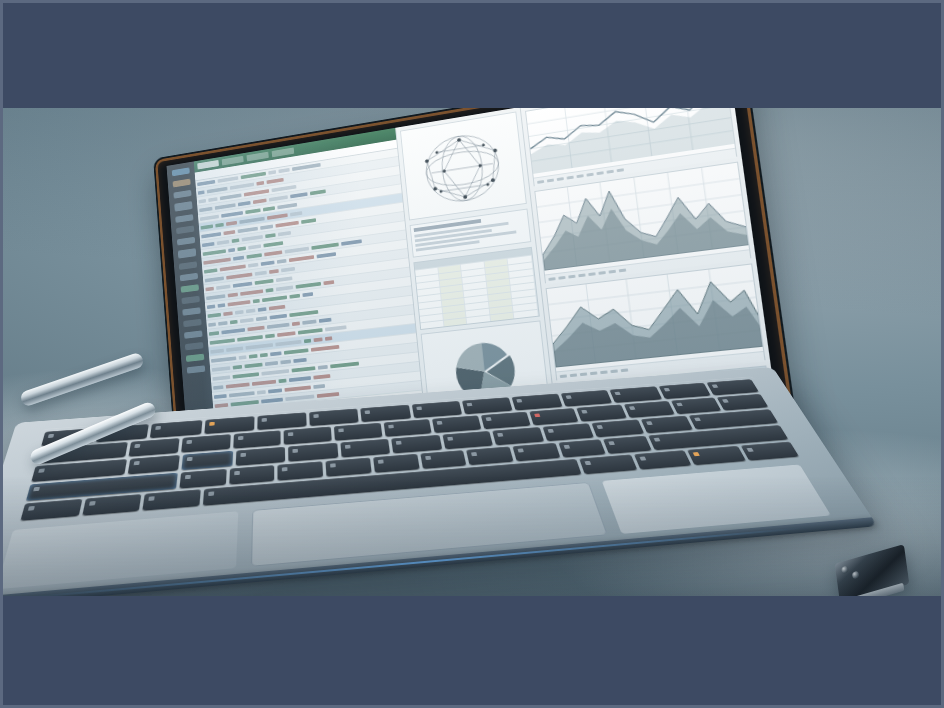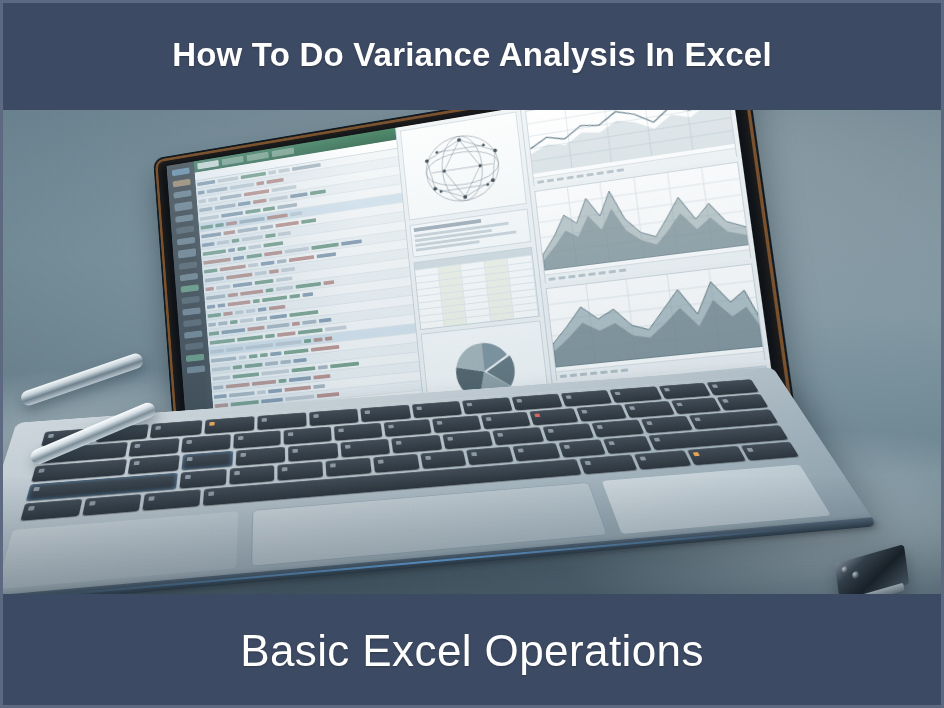--- a/index.html
+++ b/index.html
@@ -340,23 +340,20 @@
     pointer-events: none;
     z-index: 60;
     box-sizing: border-box;
   }
 </style>
 </head>
 <body>
 
 <div class="page">
 
-  <div class="banner banner-top">
-    <div class="banner-text">How To Do Variance Analysis In Excel</div>
-  </div>
 
   <div class="photo">
     <div class="desk-sheen"></div>
 
     <div class="laptop">
 
       <div class="lid">
         <div class="screen">
           <div class="app">
 
@@ -1172,18 +1169,15 @@
     <div class="pen pen-silver-1"></div>
     <div class="pen pen-silver-2"></div>
     <div class="clip-object">
       <div class="clip-stud" style="left:6px; top:5px;"></div>
       <div class="clip-stud" style="left:16px; top:13px;"></div>
     </div>
 
     <div class="desk-darkedge"></div>
   </div>
 
-  <div class="banner banner-bottom">
-    <div class="banner-text">Basic Excel Operations</div>
-  </div>
 
   <div class="outer-frame"></div>
 </div>
 
 </body></html>

